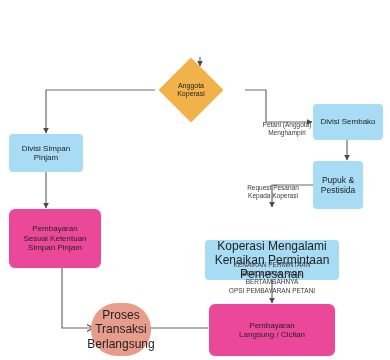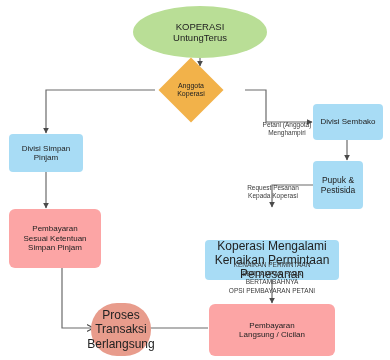--- a/index.html
+++ b/index.html
@@ -36,21 +36,21 @@
   .diamond-label{
     position:absolute;left:0;top:0;width:100%;height:100%;
     display:flex;align-items:center;justify-content:center;
     text-align:center;color:#222;line-height:1.18;
   }
   .rect-blue{
     background:#a8dcf5;
     border-radius:4px;
   }
   .rect-teal{
-    background:#fca5a5;
+    background:#ec4899;
     border-radius:6px;
   }
   .pill-coral{
     background:#e89c8c;
     border-radius:26px;
   }
   .edge-label{
     position:absolute;
     color:#3a3a3a;
     text-align:center;
@@ -85,24 +85,20 @@
       <path d="M 245 90 L 266 90 L 266 122 L 312 122" marker-end="url(#arr)"></path>
       <path d="M 347 140 L 347 160" marker-end="url(#arr)"></path>
       <path d="M 313 185 L 272 185 L 272 207" marker-end="url(#arr)"></path>
       <path d="M 46 172 L 46 208" marker-end="url(#arr)"></path>
       <path d="M 272 248 L 272 303" marker-end="url(#arr)"></path>
       <path d="M 62 268 L 62 328 L 93 328" marker-end="url(#arrOpen)"></path>
       <path d="M 208 328 L 140 328" marker-end="url(#arrOpen)"></path>
     </g>
   </svg>
 
-  <div class="node ellipse" style="left:133px;top:6px;width:134px;height:52px;font-size:9.5px;">
-    <span style="white-space: pre-line;">KOPERASI
-UntungTerus</span>
-  </div>
 
   <div class="diamond-wrap" style="left:168px;top:67px;width:46px;height:46px;">
     <div class="diamond-shape"></div>
     <div class="diamond-label" style="font-size:7px;width:90px;left:-22px;">
       <span style="white-space: pre-line;">Anggota
 Koperasi</span>
     </div>
   </div>
 
   <div class="node rect-blue" style="left:313px;top:104px;width:70px;height:36px;font-size:8px;">

